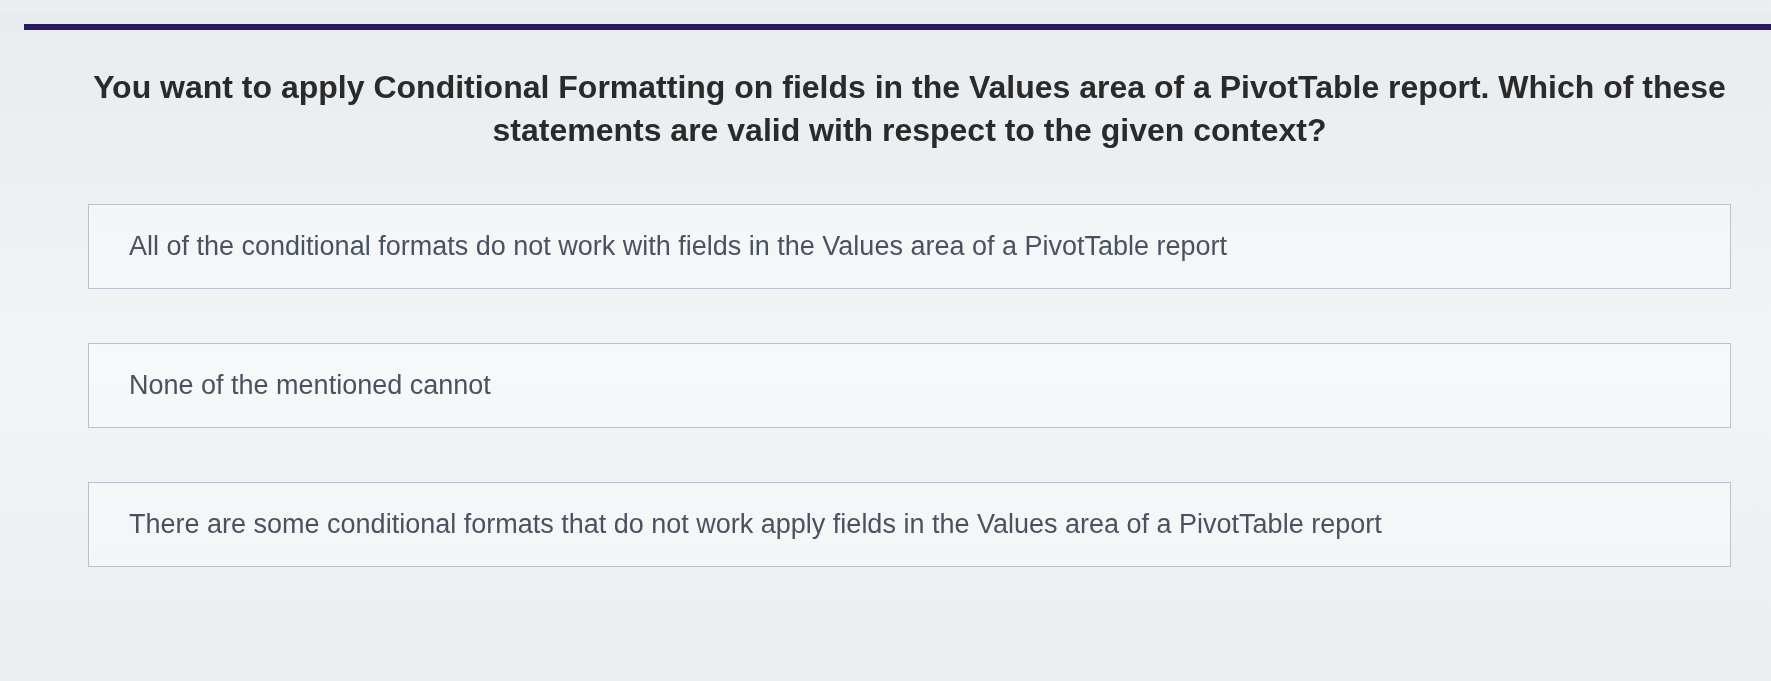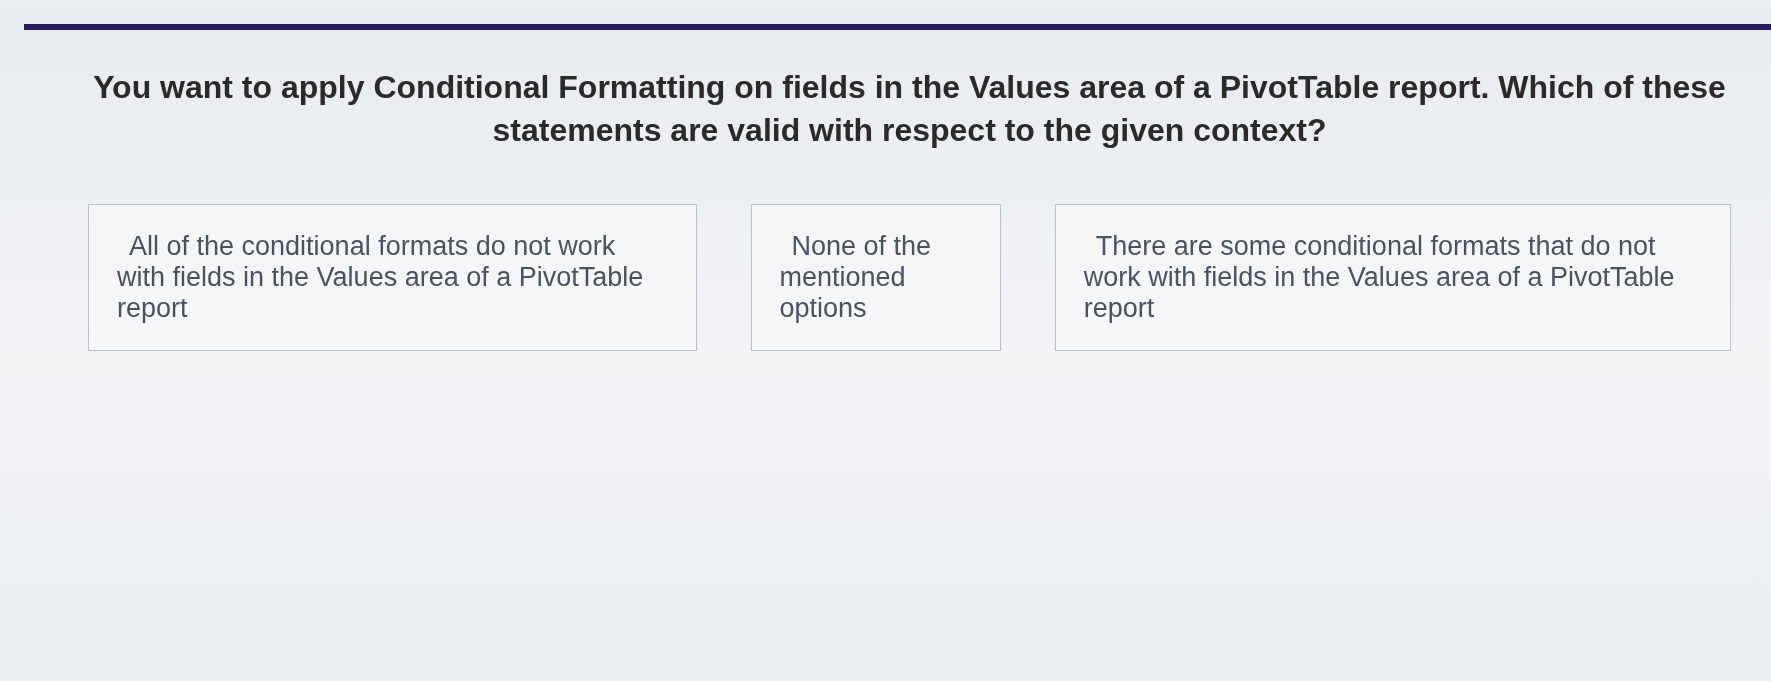--- a/index.html
+++ b/index.html
@@ -28,21 +28,21 @@
       font-size: 32px;
       font-weight: 600;
       color: #2a2a2a;
       text-align: center;
       margin-bottom: 40px;
       line-height: 1.35;
       padding: 0 10px;
     }
     .options-container {
       display: flex;
-      flex-direction: row;
+      flex-direction: column;
       gap: 30px;
     }
     .option {
       background: rgba(255, 255, 255, 0.35);
       border: 1px solid #b8c2cc;
       padding: 26px 28px;
       font-size: 27px;
       color: #4a5260;
       cursor: pointer;
       transition: background 0.15s;
@@ -51,18 +51,18 @@
 </head>
 <body>
 
 <div class="question-text">You want to apply Conditional Formatting on fields in the Values area of a PivotTable report. Which of these statements are valid with respect to the given context?</div>
 
 <div class="options-container">
   <div class="option">
     <span>All of the conditional formats do not work with fields in the Values area of a PivotTable report</span>
   </div>
   <div class="option">
-    <span>None of the mentioned options</span>
+    <span>None of the mentioned cannot</span>
   </div>
   <div class="option">
-    <span>There are some conditional formats that do not work with fields in the Values area of a PivotTable report</span>
+    <span>There are some conditional formats that do not work apply fields in the Values area of a PivotTable report</span>
   </div>
 </div>
 
 </body></html>

